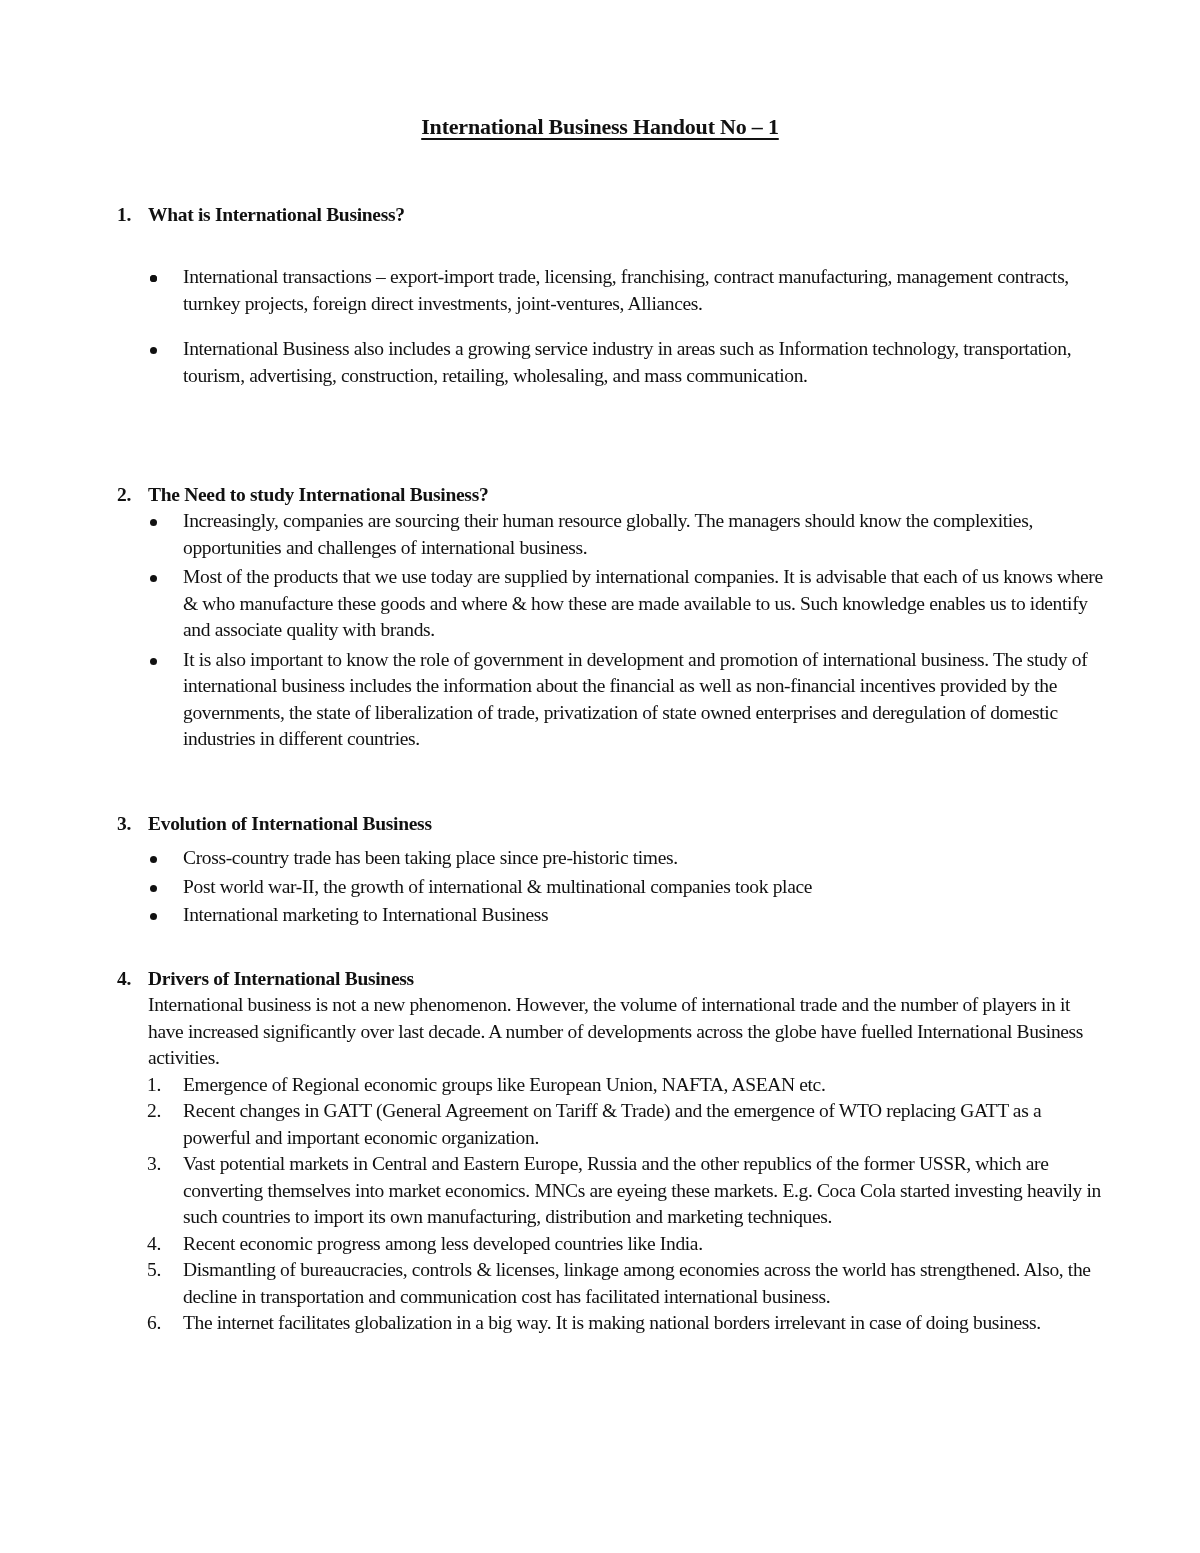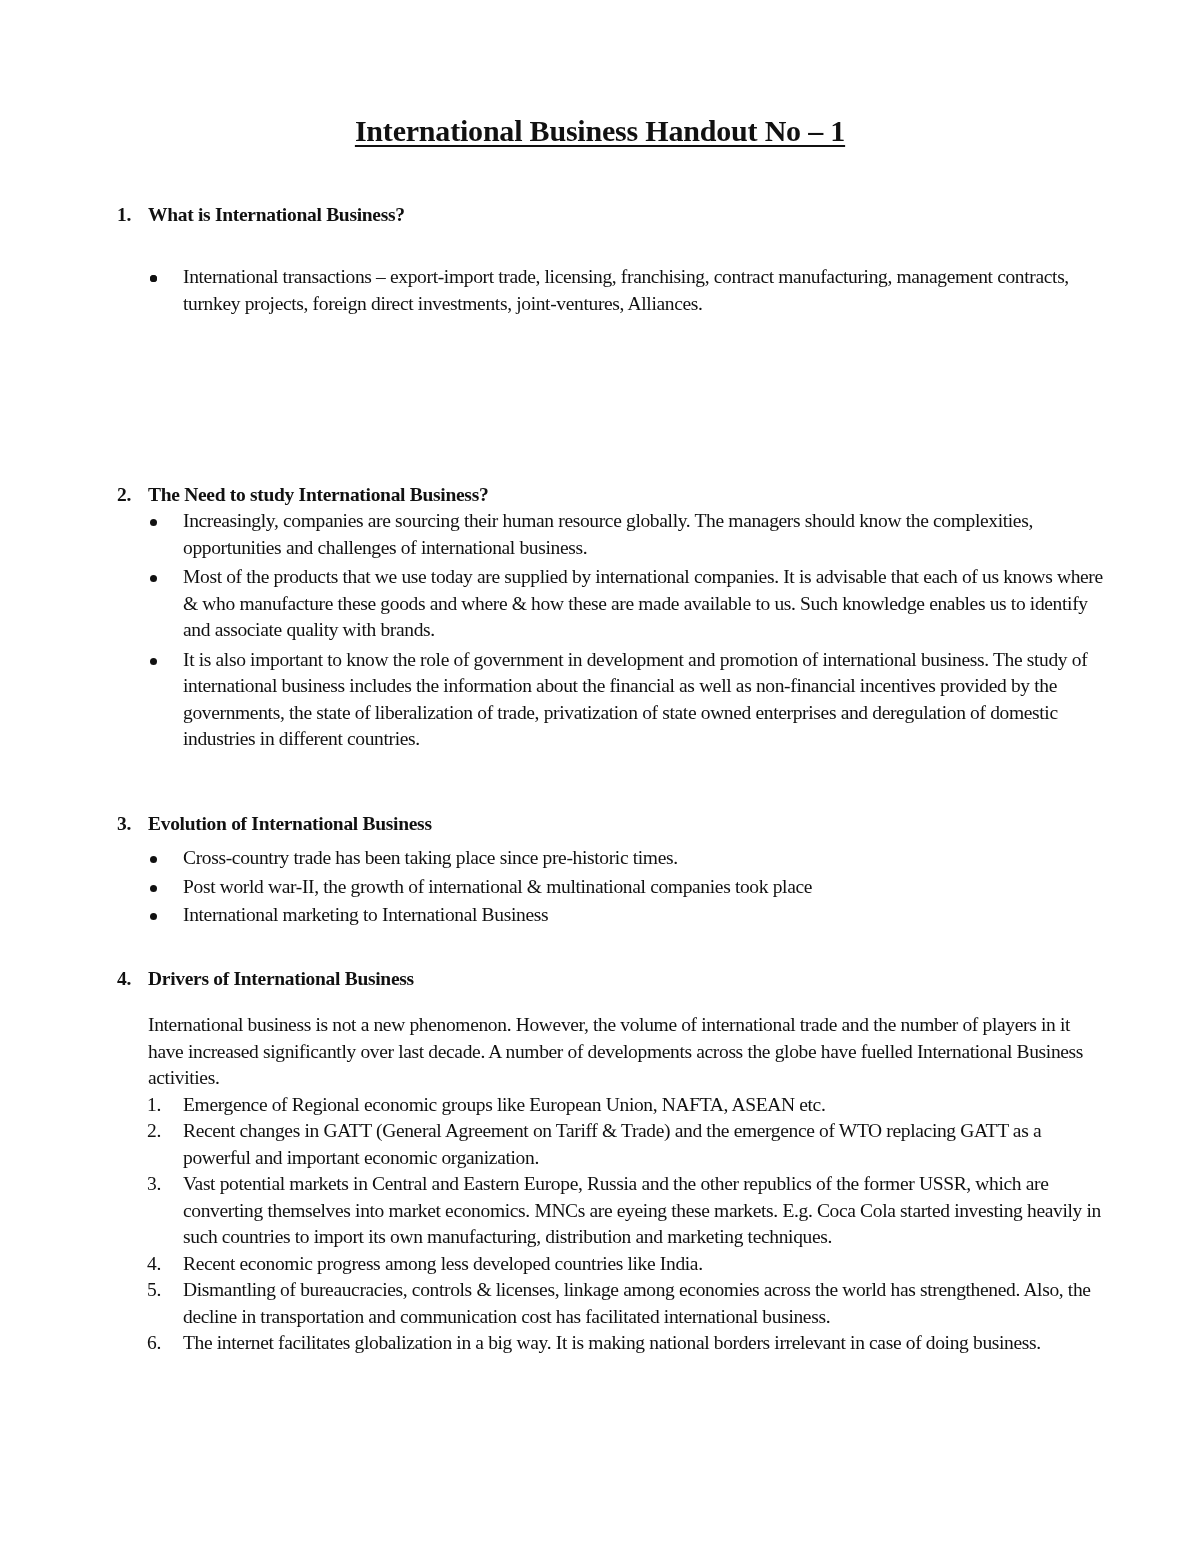--- a/index.html
+++ b/index.html
@@ -1,20 +1,20 @@
 <!DOCTYPE html>
 <html><head>
 <meta charset="utf-8">
 <style>
   html, body { margin: 0; padding: 0; background: #ffffff; }
   body { width: 1200px; height: 1553px; position: relative; overflow: hidden;
          font-family: "Liberation Serif", serif; color: #111; font-size: 19.5px; }
   .page { position: absolute; left: 0; top: 0; width: 1200px; height: 1553px; }
   .title { position: absolute; top: 114px; left: 0; width: 1200px; text-align: center;
-           font-weight: bold; font-size: 30px; text-decoration: underline;
+           font-weight: bold; font-size: 22px; text-decoration: underline;
            text-decoration-thickness: 2px; text-underline-offset: 4px; letter-spacing: -0.2px; }
   .sec { position: absolute; left: 117px; width: 990px; }
   .h { font-weight: bold; line-height: 27px; position: relative; padding-left: 31px; letter-spacing: -0.3px; }
   .h .num { position: absolute; left: 0; top: 0; }
   ul.b { list-style: none; margin: 0; padding: 0; }
   ul.b li { position: relative; padding-left: 66px; line-height: 26.5px; letter-spacing: -0.35px; }
   ul.b li .dot { position: absolute; left: 33px; top: 11px; width: 7px; height: 7px; border-radius: 50%; background: #111; }
   .it { font-style: italic; font-weight: bold; }
   .para { padding-left: 31px; line-height: 26.5px; letter-spacing: -0.35px; }
   ol.n { list-style: none; margin: 0; padding: 0; }
@@ -29,20 +29,21 @@
   <div class="title">International Business Handout No – 1</div>
 
   <div class="sec" style="top:201px;">
     <div class="h">
       <span class="num">1.</span>
       <span>What is International Business?</span>
     </div>
     <ul class="b" style="margin-top:19px;">
       <li><span class="dot"></span></li>
       <li style="margin-top:36px;"><span class="dot"></span><span>International transactions – export-import trade, licensing, franchising, contract manufacturing, management contracts, turnkey projects, foreign direct investments, joint-ventures, Alliances.</span></li>
+      <li style="margin-top:19px;"><span class="dot"></span><span>International Business also includes a growing service industry in areas such as Information technology, transportation, tourism, advertising, construction, retailing, wholesaling, and mass communication.</span></li>
     </ul>
   </div>
 
   <div class="sec" style="top:481px;">
     <div class="h">
       <span class="num">2.</span>
       <span>The Need to study International Business?</span>
     </div>
     <ul class="b" style="">
       <li><span class="dot"></span><span>Increasingly, companies are sourcing their human resource globally. The managers should know the complexities, opportunities and challenges of international business.</span></li>
@@ -61,21 +62,21 @@
       <li style="margin-bottom:2px;"><span class="dot"></span><span>Post world war-II, the growth of international &amp; multinational companies took place</span></li>
       <li><span class="dot"></span><span>International marketing to International Business</span></li>
     </ul>
   </div>
 
   <div class="sec" style="top:965px;">
     <div class="h">
       <span class="num">4.</span>
       <span>Drivers of International Business</span>
     </div>
-    <div class="para" style="margin-top:20px;">International business is not a new phenomenon. However, the volume of international trade and the number of players in it have increased significantly over last decade. A number of developments across the globe have fuelled International Business activities.</div>
+    <div class="para" style="">International business is not a new phenomenon. However, the volume of international trade and the number of players in it have increased significantly over last decade. A number of developments across the globe have fuelled International Business activities.</div>
     <ol class="n">
       <li><span class="n">1.</span><span>Emergence of Regional economic groups like European Union, NAFTA, ASEAN etc.</span></li>
       <li><span class="n">2.</span><span>Recent changes in GATT (General Agreement on Tariff &amp; Trade) and the emergence of WTO replacing GATT as a powerful and important economic organization.</span></li>
       <li><span class="n">3.</span><span>Vast potential markets in Central and Eastern Europe, Russia and the other republics of the former USSR, which are converting themselves into market economics. MNCs are eyeing these markets. E.g. Coca Cola started investing heavily in such countries to import its own manufacturing, distribution and marketing techniques.</span></li>
       <li><span class="n">4.</span><span>Recent economic progress among less developed countries like India.</span></li>
       <li><span class="n">5.</span><span>Dismantling of bureaucracies, controls &amp; licenses, linkage among economies across the world has strengthened. Also, the decline in transportation and communication cost has facilitated international business.</span></li>
       <li><span class="n">6.</span><span>The internet facilitates globalization in a big way. It is making national borders irrelevant in case of doing business.</span></li>
     </ol>
   </div>
 

